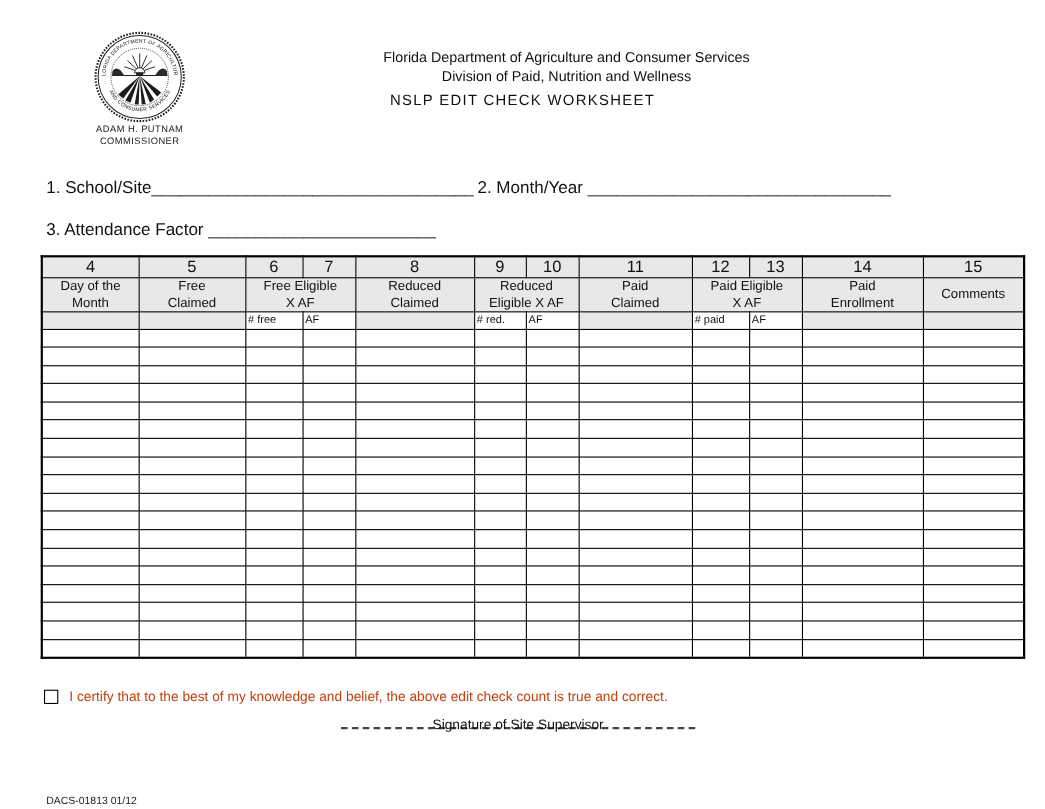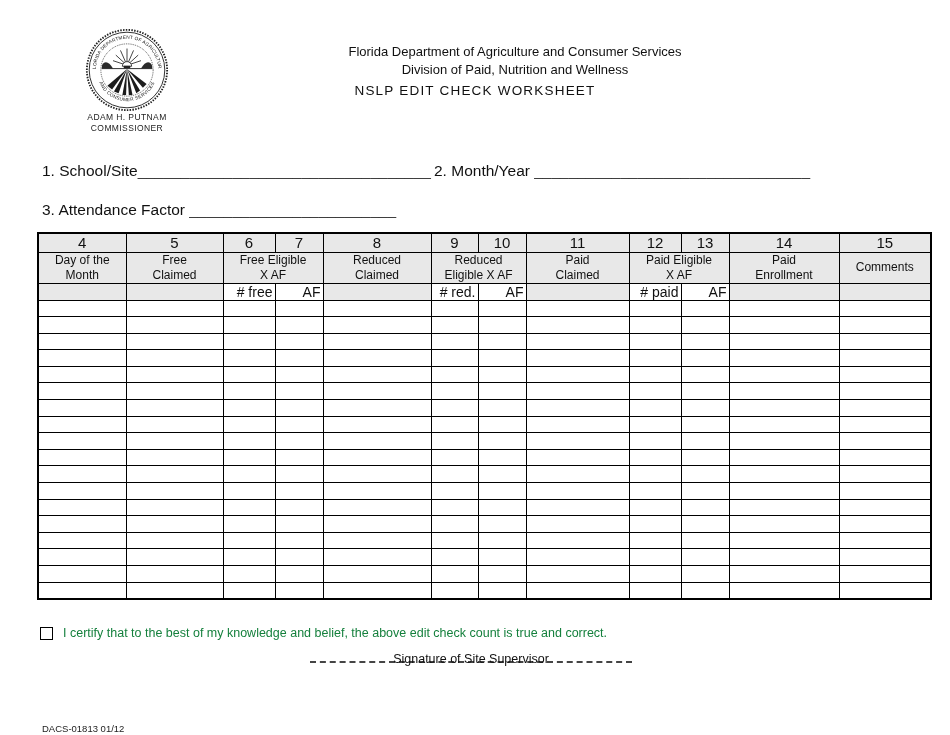--- a/index.html
+++ b/index.html
@@ -49,35 +49,35 @@
   tr.num-row th {
     height: 19px; background: #e8e8e8; font-weight: normal;
     font-size: 15px; text-align: center; vertical-align: middle; color: #111;
   }
   tr.label-row th {
     height: 31px; background: #e8e8e8; font-weight: normal;
     font-size: 12px; line-height: 1.25; text-align: center; vertical-align: middle;
     white-space: pre-line; color: #111;
   }
   tr.sub-row td {
-    height: 16px; font-size: 14px; text-align: right; vertical-align: middle; color: #111;
+    height: 16px; font-size: 10px; text-align: left; vertical-align: middle; color: #111;
   }
   tr.sub-row td.shaded { background: #e8e8e8; }
   tbody.grid tr td { height: 16.6px; background: #fff; }
 
   
   .certify {
     position: absolute; left: 40px; top: 626px;
     display: flex; align-items: flex-start; gap: 10px;
   }
   .checkbox {
     width: 13px; height: 13px; border: 1.3px solid #000; background: #fff;
     flex: 0 0 auto; margin-top: 1px;
   }
-  .certify-text { font-size: 12.5px; color: #15803d; }
+  .certify-text { font-size: 12.5px; color: #c2410c; }
 
   
   .sig-line {
     position: absolute; left: 310px; top: 653px; width: 322px; height: 10px;
     border-bottom: 2px dashed #444;
   }
   .sig-label {
     position: absolute; left: 310px; top: 652px; width: 322px;
     text-align: center; font-size: 12.5px; color: #111;
   }

